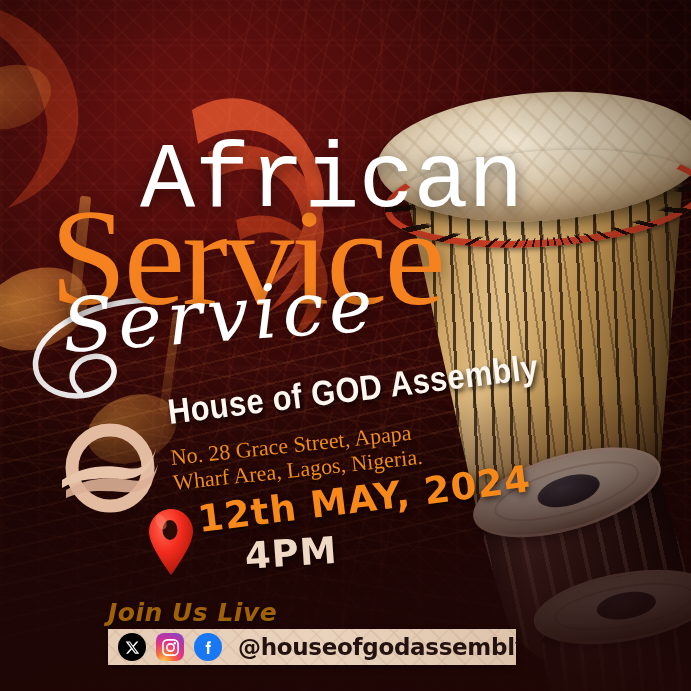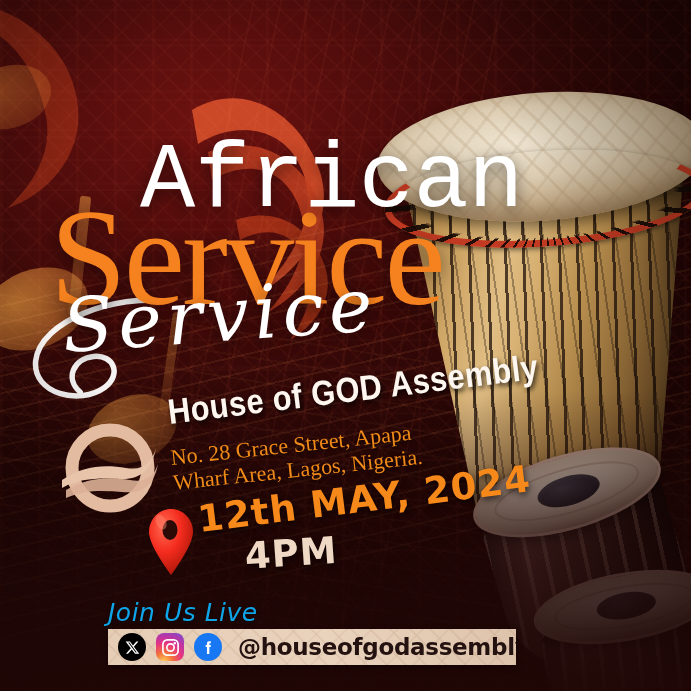--- a/index.html
+++ b/index.html
@@ -228,21 +228,21 @@
     letter-spacing:1px;
     transform:rotate(-4deg);
     transform-origin:left center;
     text-shadow:1px 3px 6px rgba(0,0,0,.6);
     white-space:nowrap;
   }
 
   .join-live{
     position:absolute;left:108px;top:598px;
     font-family:"DejaVu Sans", sans-serif;
-    font-weight:normal;font-style:italic;font-size:25px;color:#0ea5e9;
+    font-weight:bold;font-style:italic;font-size:25px;color:#a16207;
     letter-spacing:.5px;
     text-shadow:1px 2px 4px rgba(0,0,0,.6);
     white-space:nowrap;
   }
 
   .social-bar{
     position:absolute;left:108px;top:629px;width:408px;height:36px;
     background:linear-gradient(to right,#e6cdb6 0%, #e9d3bd 55%, #dec3ab 100%);
     display:flex;align-items:center;
     box-shadow:0 2px 6px rgba(0,0,0,.45);

